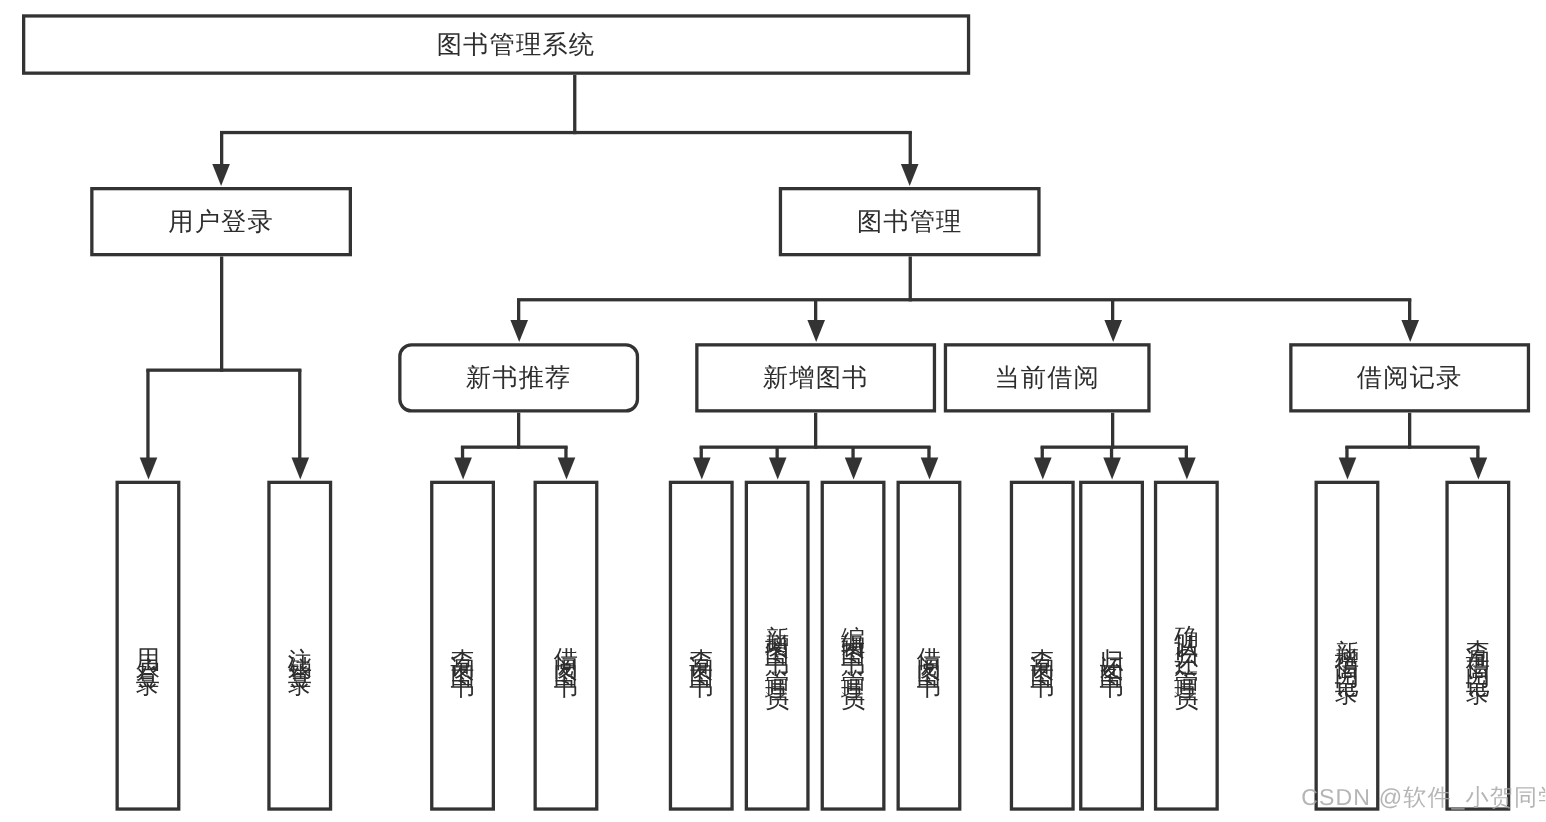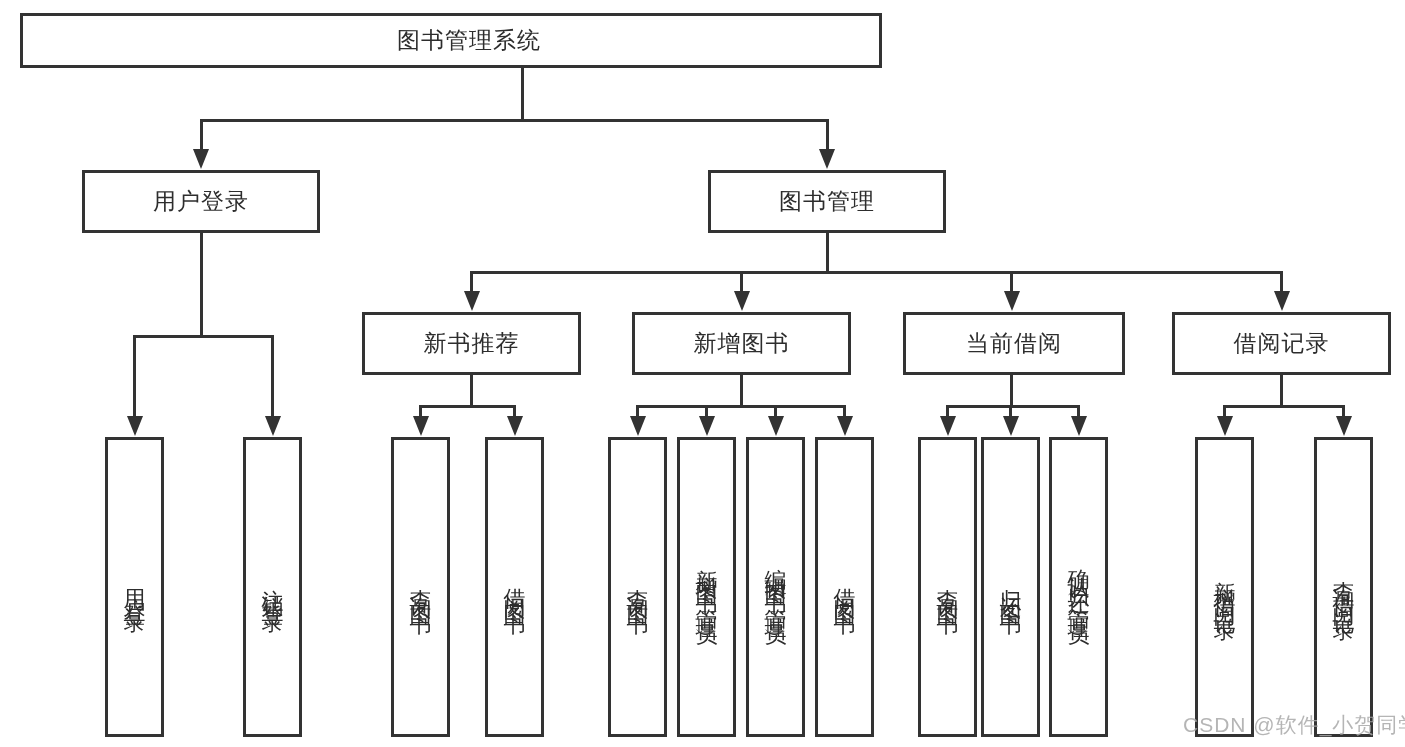--- a/index.html
+++ b/index.html
@@ -75,27 +75,27 @@
     <span>图书管理系统</span>
   </div>
 
   <div class="node h-text" style="left:82px; top:170px; width:238px; height:63px;">
     <span>用户登录</span>
   </div>
   <div class="node h-text" style="left:708px; top:170px; width:238px; height:63px;">
     <span>图书管理</span>
   </div>
 
-  <div class="node h-text" style="left:362px; top:312px; width:219px; height:63px;">
+  <div class="node h-text" style="left:362px; top:312px; width:219px; height:63px;border-radius:12px;">
     <span>新书推荐</span>
   </div>
   <div class="node h-text" style="left:632px; top:312px; width:219px; height:63px;">
     <span>新增图书</span>
   </div>
-  <div class="node h-text" style="left:903px; top:312px; width:222px; height:63px;">
+  <div class="node h-text" style="left:858px; top:312px; width:188px; height:63px;">
     <span>当前借阅</span>
   </div>
   <div class="node h-text" style="left:1172px; top:312px; width:219px; height:63px;">
     <span>借阅记录</span>
   </div>
 
   <div class="node v-text" style="left:105px; top:437px; width:59px; height:300px;">
     <span class="vlabel">用户登录</span>
   </div>
   <div class="node v-text" style="left:243px; top:437px; width:59px; height:300px;">

